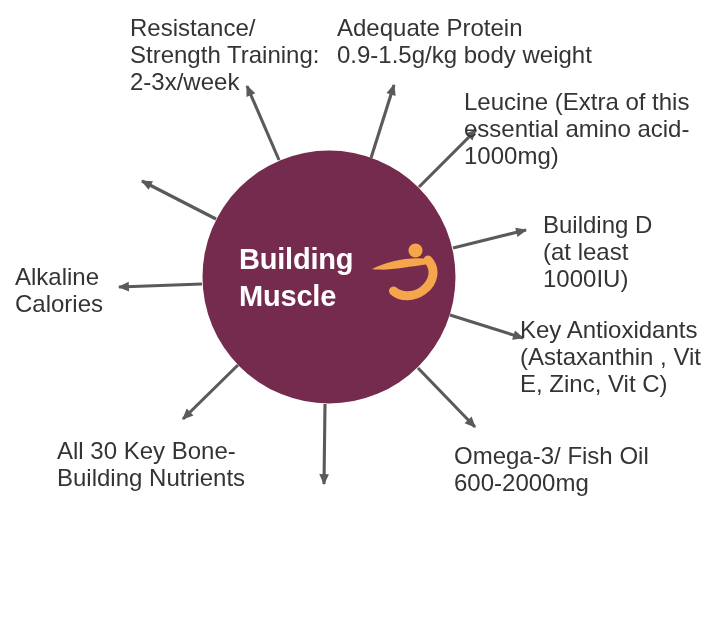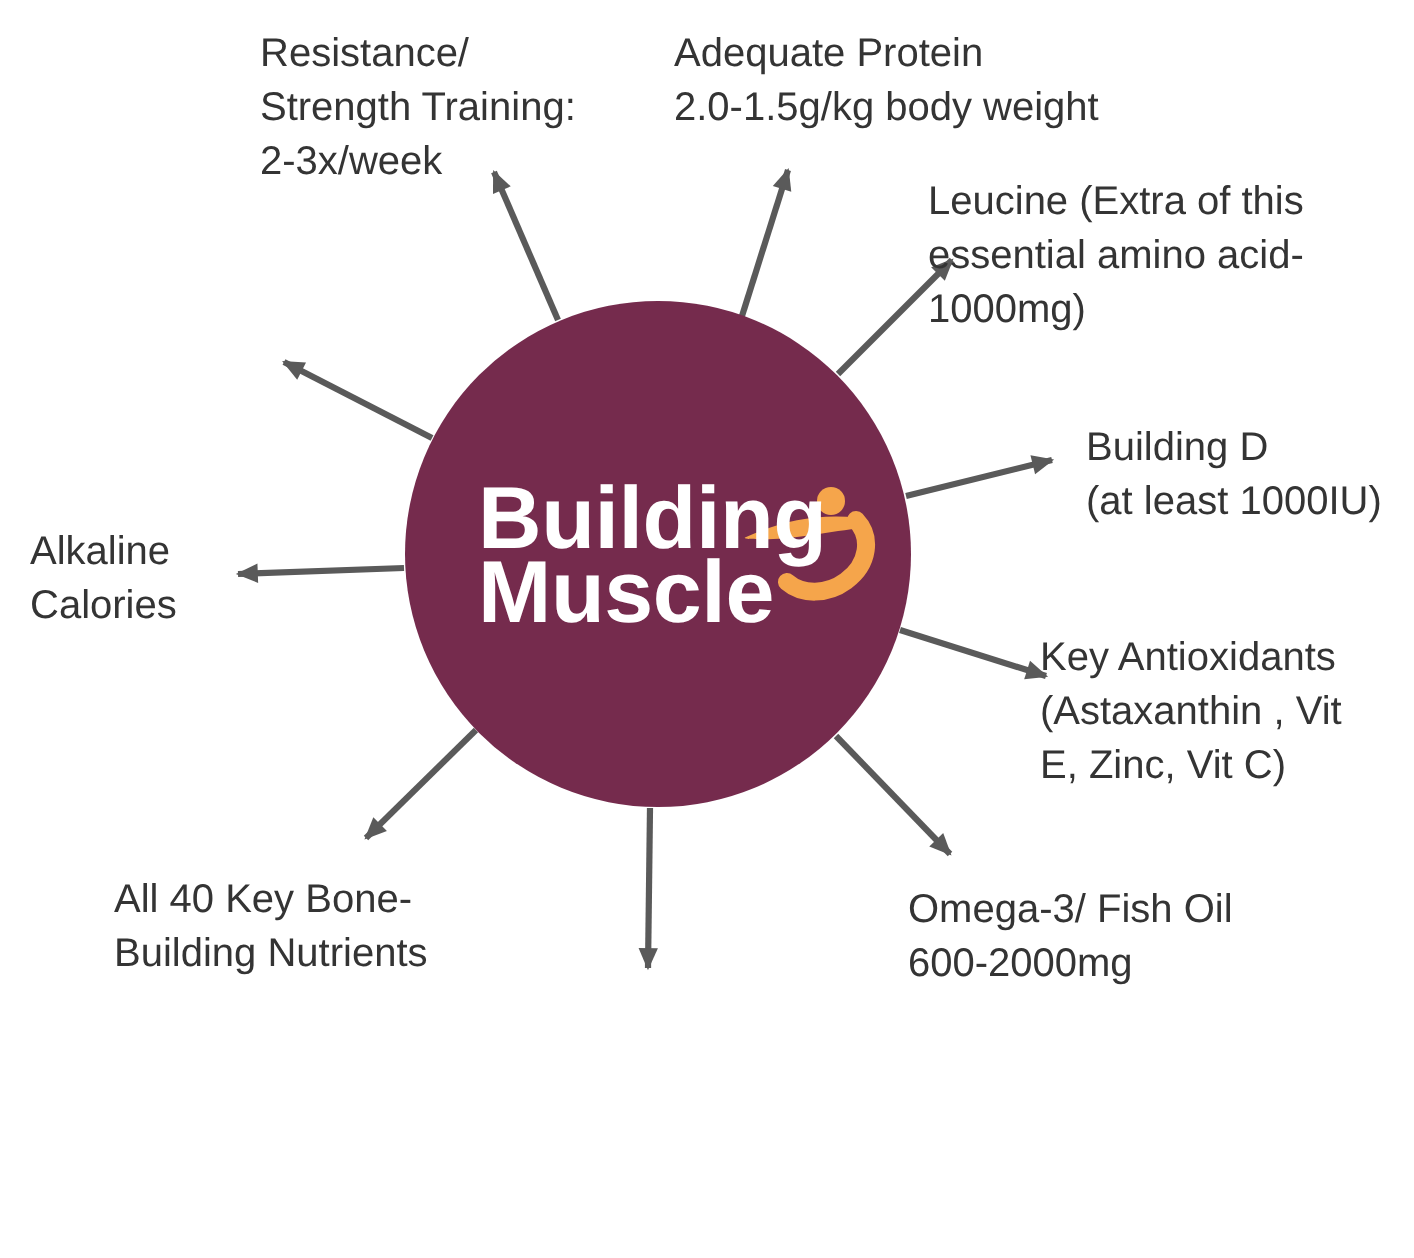--- a/index.html
+++ b/index.html
@@ -13,26 +13,26 @@
     font-family:"Liberation Sans","DejaVu Sans",sans-serif;
     background:var(--bg);
   }
   .layer{position:absolute;left:0;top:0;width:707px;height:629px;}
   .hub{fill:var(--hub);}
   .arrow{stroke:var(--arrow);stroke-width:3.1;fill:none;}
   .ah{fill:var(--arrow);}
   .icon-fill{fill:var(--accent);}
   .icon-stroke{fill:none;stroke:var(--accent);stroke-width:9;stroke-linecap:round;}
   .node{
-    position:absolute;color:var(--text);font-size:20px;line-height:27px;
+    position:absolute;color:var(--text);font-size:24px;line-height:27px;
     white-space:pre-line;
   }
   .center-title{
     position:absolute;left:239px;top:241px;color:var(--title);
-    font-size:44px;line-height:37px;font-weight:700;letter-spacing:-0.2px;
+    font-size:29px;line-height:37px;font-weight:700;letter-spacing:-0.2px;
     white-space:pre-line;
   }
   .n-resistance{left:130px;top:14px}
   .n-protein{left:337px;top:14px}
   .n-leucine{left:464px;top:88px}
   .n-vitamind{left:543px;top:211px}
   .n-antiox{left:520px;top:316px}
   .n-omega{left:454px;top:442px}
   .n-insulin{left:275px;top:495px}
   .n-bone{left:57px;top:437px}
@@ -75,29 +75,29 @@
     </g>
   </svg>
 
   <div class="center-title">Building
 Muscle</div>
 
   <div class="node n-resistance">Resistance/
 Strength Training:
 2-3x/week</div>
   <div class="node n-protein">Adequate Protein
-2.0-1.5g/kg body weight</div>
+0.9-1.5g/kg body weight</div>
   <div class="node n-leucine">Leucine (Extra of this
 essential amino acid-
 1000mg)</div>
   <div class="node n-vitamind">Building D
 (at least 1000IU)</div>
   <div class="node n-antiox">Key Antioxidants
 (Astaxanthin , Vit
 E, Zinc, Vit C)</div>
   <div class="node n-omega">Omega-3/ Fish Oil
 600-2000mg</div>
-  <div class="node n-bone">All 40 Key Bone-
+  <div class="node n-bone">All 30 Key Bone-
 Building Nutrients</div>
   <div class="node n-calories">Alkaline
 Calories</div>
 
 </div>
 
 </body></html>

